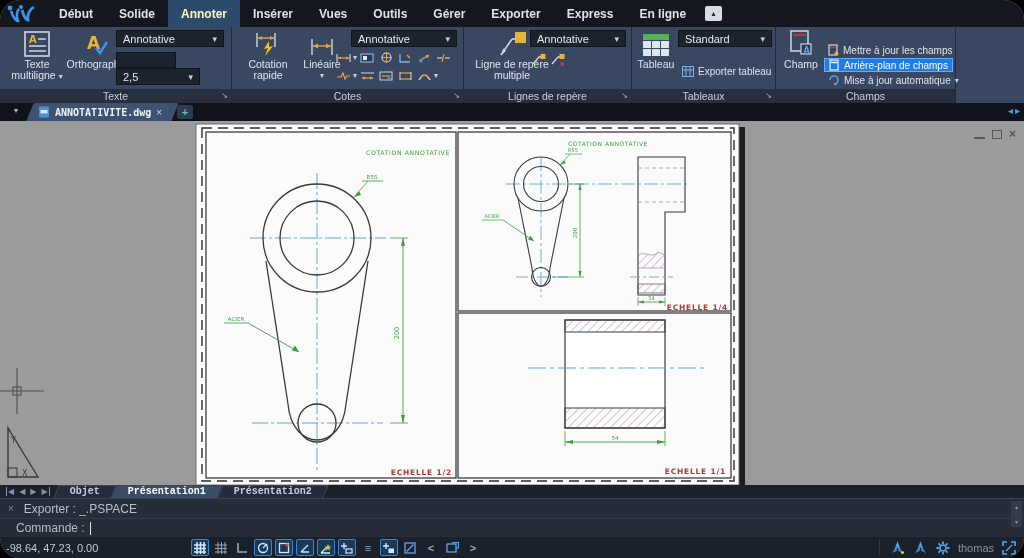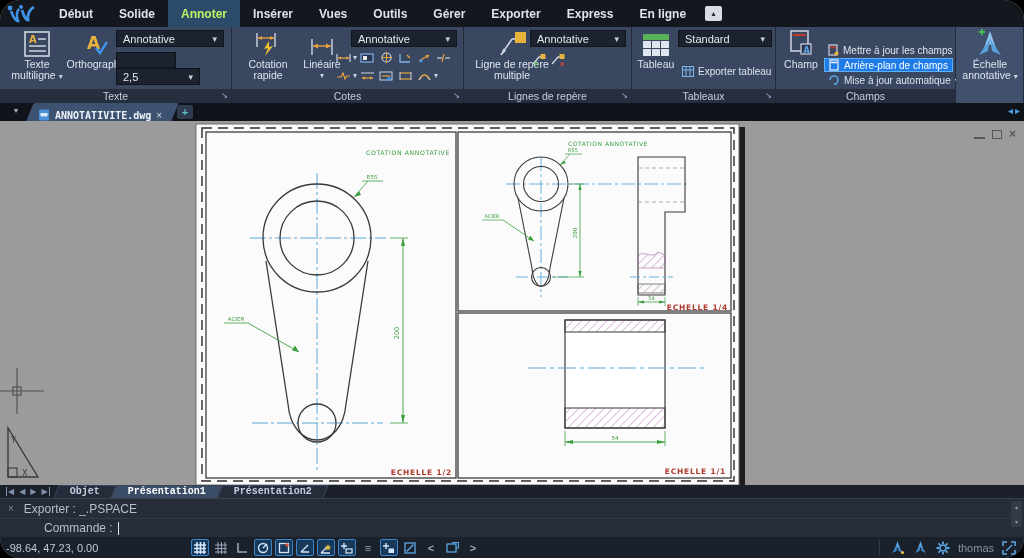--- a/index.html
+++ b/index.html
@@ -4,21 +4,21 @@
 <style>
   html,body{margin:0;padding:0;background:#000;}
   *{box-sizing:border-box;font-family:"Liberation Sans",sans-serif;}
   #app{position:relative;width:1024px;height:558px;background:#9b9b9b;overflow:hidden;border-radius:20px;}
   .abs{position:absolute;}
 
   
   #menubar{position:absolute;left:0;top:0;width:1024px;height:27px;background:#14171d;display:flex;align-items:stretch;}
   #logo{width:46px;display:flex;align-items:center;justify-content:center;}
   .mitem{display:flex;align-items:center;padding:0 13px;font-size:12px;font-weight:600;color:#dfe3ea;cursor:default;}
-  .mitem.active{background:#2c4b6a;color:#bef264;}
+  .mitem.active{background:#2c4b6a;color:#fef9c3;}
   #collapse-btn{align-self:center;margin-left:6px;width:17px;height:15px;background:#d7dbe2;border-radius:2px;display:flex;align-items:center;justify-content:center;font-size:8px;color:#20262f;}
 
   
   #ribbon{position:absolute;left:0;top:27px;width:1024px;height:76px;background:#3a4760;}
   .panel{position:absolute;top:0;height:76px;border-right:1px solid #232b3b;}
   .pcap{position:absolute;bottom:0;left:0;right:0;height:14px;background:#272f3f;display:flex;align-items:center;justify-content:center;font-size:10.5px;color:#c6cedd;}
   .launcher{position:absolute;right:3px;bottom:1px;font-size:8px;color:#9fb0c8;line-height:12px;}
   .bb{position:absolute;display:flex;flex-direction:column;align-items:center;color:#dde4ef;font-size:10.5px;line-height:11px;text-align:center;}
   .bb .ic{height:28px;display:flex;align-items:flex-end;justify-content:center;margin-bottom:2px;}
   .dd{position:absolute;height:17px;background:#1d232e;border:1px solid #11161e;color:#e2e8f1;font-size:11px;display:flex;align-items:center;justify-content:space-between;padding:0 6px;}
@@ -28,21 +28,21 @@
   .caret9{font-size:8px;color:#c9d2e0;}
   .champrow{position:absolute;height:14px;display:flex;align-items:center;gap:4px;font-size:10px;color:#dde4ef;padding:0 4px;white-space:nowrap;margin-top:13px;}
   .champrow.hl{background:#1e7ce8;border:1px solid #63aef5;color:#fff;}
   #panel-echelle{background:#41506c;}
 
   
   #doctabs{position:absolute;left:0;top:103px;width:1024px;height:18px;background:#10141a;}
   #tab-dd{position:absolute;left:14px;top:3px;font-size:8px;color:#aeb6c4;}
   .dtab{position:absolute;left:30px;top:0;width:145px;height:18px;}
   .dtab::before{content:"";position:absolute;inset:0;background:#3d5271;transform:skewX(-22deg);border-radius:2px 2px 0 0;}
-  .dtab .inner{position:relative;display:flex;align-items:center;height:100%;padding:12px 8px;gap:5px;}
+  .dtab .inner{position:relative;display:flex;align-items:center;height:100%;padding:6px 8px;gap:5px;}
   .dtab .lbl{font-size:10px;font-weight:700;color:#eef3f9;font-family:"DejaVu Sans Mono",monospace;}
   .dtab .x{font-size:10px;color:#d6dce5;}
   #newtab{position:absolute;left:177px;top:2px;width:16px;height:14px;background:#2e3b4e;border-radius:2px;display:flex;align-items:center;justify-content:center;color:#5fc4c4;font-size:11px;font-weight:700;}
   #tabscroll{position:absolute;right:4px;top:2px;display:flex;gap:2px;color:#4a9fe8;font-size:10px;}
 
   
   #canvas{position:absolute;left:0;top:121px;width:1024px;height:364px;background:#9b9b9b;}
   #wincontrols{position:absolute;right:8px;top:8px;display:flex;gap:7px;align-items:center;color:#585858;}
   #wc-min{width:11px;height:9px;border-bottom:2px solid #585858;}
   #wc-restore{width:10px;height:9px;border:1.6px solid #585858;}
@@ -375,34 +375,20 @@
             <path d="M6,10 L8.5,8.5 L8.5,11.5 Z" fill="#5aa7e8"></path>
           </svg>
         <span>Mise à jour automatique</span>
         <span class="caret9">▾</span>
       </div>
       <div class="pcap">
           <span>Champs</span>
         </div>
     </div>
 
-    <div class="panel" id="panel-echelle" style="left:956px;width:68px;">
-      <div class="bb" style="left:2px;top:2px;width:64px;">
-        <div class="ic">
-          <svg width="34" height="30" viewBox="0 0 34 30">
-            <path d="M17,4 L24,24 L17,17 L10,24 Z" fill="#8fc3ee"></path>
-            <path d="M17,12 L28,28 L19,24 Z" fill="#5aa0dc"></path>
-            <path d="M17,12 L6,28 L15,24 Z" fill="#5aa0dc"></path>
-            <path d="M9,2 L9,8 M6,5 L12,5" stroke="#44c04a" stroke-width="1.8"></path>
-          </svg>
-        </div>
-        <span>Échelle</span>
-        <span><span>annotative</span> <span class="caret9">▾</span></span>
-      </div>
-    </div>
   </div>
 
   <div id="doctabs">
     <div id="tab-dd">▾</div>
     <div class="dtab">
       <div class="inner">
         <svg width="12" height="12" viewBox="0 0 12 12">
           <rect x="1" y="0.5" width="10" height="11" rx="1" fill="#4a90d9"></rect>
           <rect x="2.5" y="4" width="7" height="3.4" fill="#dce9f8"></rect>
         </svg>
@@ -555,21 +541,21 @@
         <span>Présentation2</span>
       </div>
   </div>
 
   <div id="cmd">
     <div class="cmdrow" style="top:0;">
       <span id="cmd-x">×</span>
       <span>Exporter : _.PSPACE</span>
     </div>
     <div class="cmdrow" id="cmdrow2" style="top:19px;">
-      <span style="margin-left:44px;">Commande :</span>
+      <span style="margin-left:16px;">Commande :</span>
       <span class="cursorbar"></span>
     </div>
     <div id="cmdscroll">
       <span>▴</span>
       <span>▾</span>
     </div>
   </div>
 
   <div id="statusbar">
     <div id="coords">-98.64, 47.23, 0.00</div>

